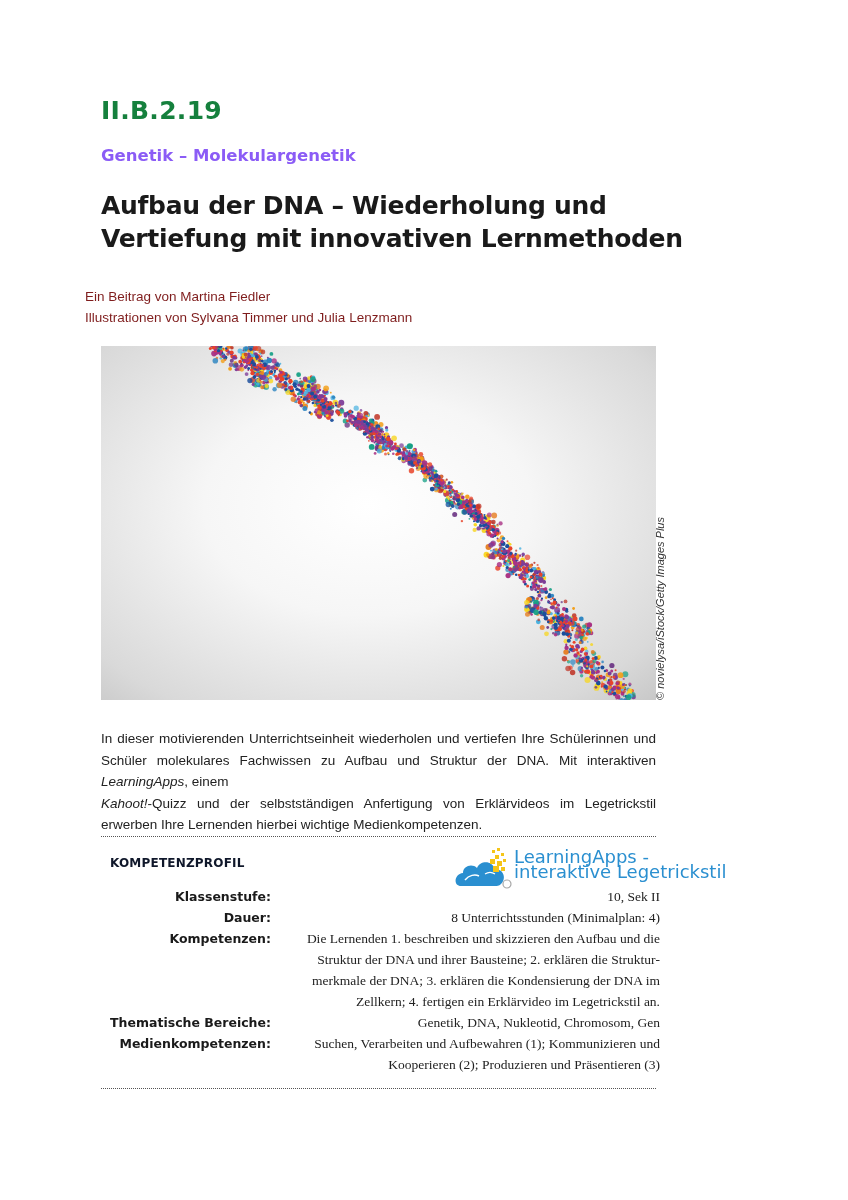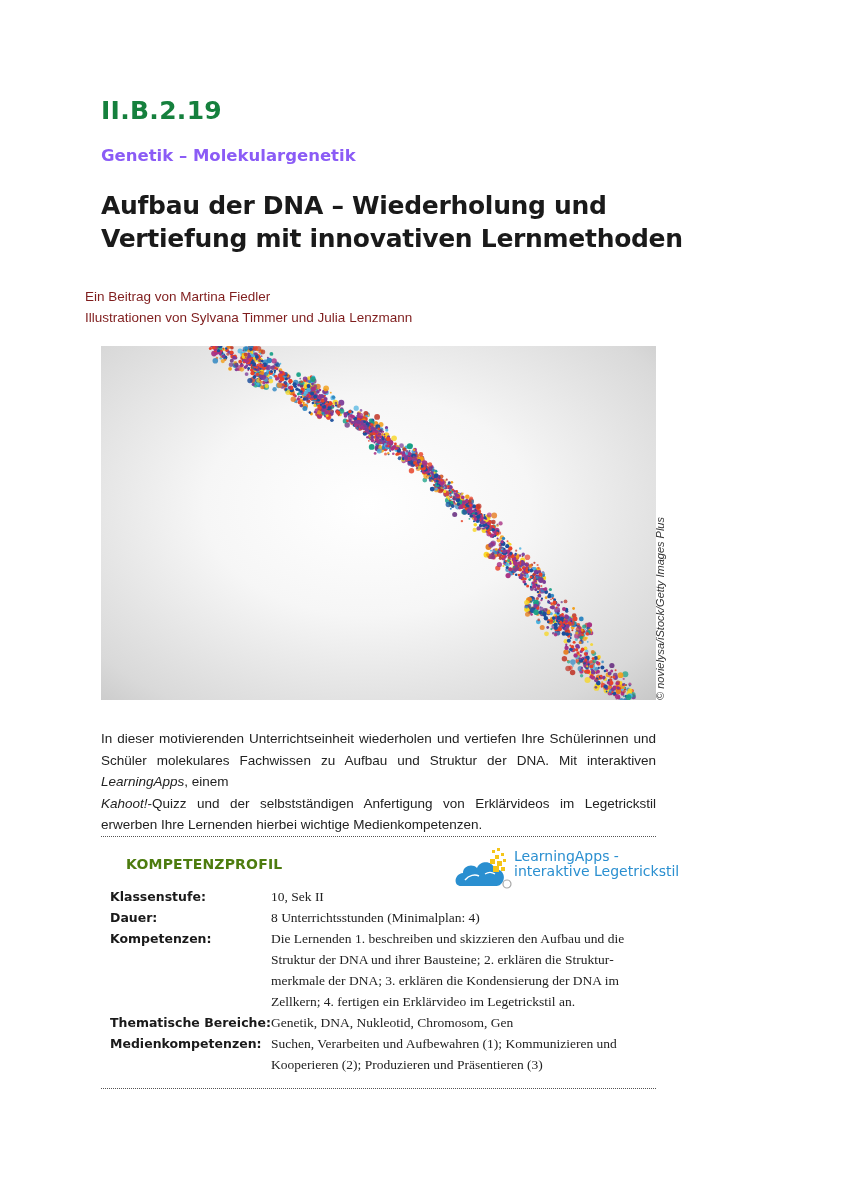--- a/index.html
+++ b/index.html
@@ -12,25 +12,25 @@
   .credits { left:85px; top:286px; font-family:"Liberation Sans", sans-serif; font-size:13.5px; line-height:21px; color:#7f1d1d; }
   .figure { left:101px; top:346px; width:555px; height:354px; overflow:hidden;
             background:radial-gradient(ellipse at 48% 45%, #ffffff 0%, #f6f6f6 40%, #d9d9d9 85%, #c8c8c8 100%); }
   .figure svg { display:block; }
   .copyright { left:654px; top:700px; transform-origin:0 0; transform:rotate(-90deg);
                font-family:"Liberation Sans", sans-serif; font-style:italic; font-size:11px; color:#333; white-space:nowrap; }
   .intro { left:101px; top:728px; width:555px; font-family:"Liberation Sans", sans-serif; font-size:13.5px;
            line-height:21.5px; color:#222; text-align:justify; }
   .intro i { font-style:italic; }
   .dots { left:101px; width:555px; height:0; border-top:1.5px dotted #555; }
-  .profile-heading { left:110px; top:856px; font-size:14px; font-weight:bold; color:#4d7c0f; letter-spacing:0.2px;margin-left:16px; }
+  .profile-heading { left:110px; top:856px; font-size:12px; font-weight:bold; color:#0f172a; letter-spacing:0.2px; }
   .logo { left:455px; top:846px; width:205px; height:48px; }
-  .logo-text { position:absolute; left:59px; top:3px; font-size:14px; line-height:15px; color:#2a8fd0; white-space:nowrap; }
+  .logo-text { position:absolute; left:59px; top:3px; font-size:18px; line-height:15px; color:#2a8fd0; white-space:nowrap; }
   .profile { left:110px; top:886px; width:550px; font-size:13px; line-height:21px; }
-  .row { display:flex; }
+  .row { display:flex;text-align:right; }
   .row .lbl { width:161px; flex:none; font-weight:bold; color:#1a1a1a; font-size:12.5px; }
   .row .val { flex:1; font-family:Liberation Serif, serif; font-size:13.5px; color:#222; }
 </style>
 </head>
 <body>
 
 <div class="abs code">II.B.2.19</div>
 <div class="abs subject">Genetik – Molekulargenetik</div>
 <div class="abs title">
   <div>Aufbau der DNA – Wiederholung und</div>

